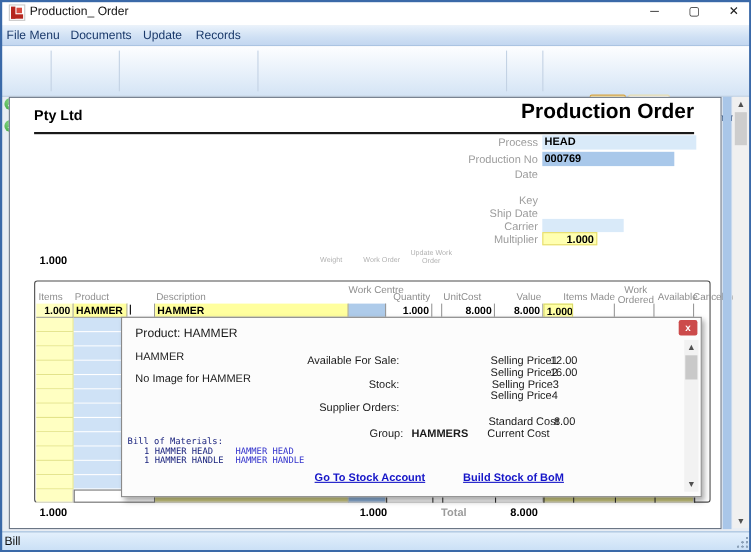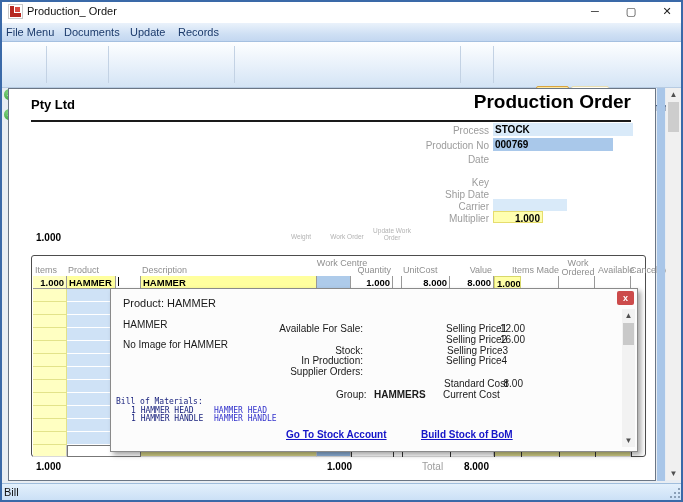--- a/index.html
+++ b/index.html
@@ -211,21 +211,21 @@
         <span>Requirements</span>
       </div>
   </div>
 
   <div class="abs content">
     <span class="abs company">Pty Ltd</span>
     <span class="abs doctitle">Production Order</span>
     <div class="abs rule"></div>
 
     <span class="flbl" style="left:330px;top:36px;">Process</span>
-    <span class="fval" style="left:484px;top:34px;width:140px;background:#d9eaf9;">STOCK</span>
+    <span class="fval" style="left:484px;top:34px;width:140px;background:#d9eaf9;">HEAD</span>
     <span class="flbl" style="left:330px;top:51px;">Production No</span>
     <span class="fval" style="left:484px;top:49px;width:120px;background:#a9c8ea;">000769</span>
     <span class="flbl" style="left:330px;top:65px;">Date</span>
 
     <span class="flbl" style="left:330px;top:88px;">Key</span>
     <span class="flbl" style="left:330px;top:100px;">Ship Date</span>
     <span class="flbl" style="left:330px;top:112px;">Carrier</span>
     <span class="fval" style="left:484px;top:110px;width:74px;height:12px;background:#d9eaf9;"></span>
     <span class="flbl" style="left:330px;top:124px;">Multiplier</span>
     <span class="fval r" style="left:484px;top:122px;width:50px;height:12px;background:#ffffb0;border:1px solid #e6dd6e;text-align:right;">1.000</span>
@@ -426,33 +426,32 @@
         <span class="tick" style="left:462px;"></span>
           <span class="tick" style="left:489px;"></span>
         <span class="tick" style="left:527px;"></span>
           <span class="tick" style="left:563px;"></span>
         <span class="tick" style="left:599px;"></span>
       </div>
     </div>
 
     <span class="totrow" style="left:27px;top:372px;">1.000</span>
     <span class="totrow" style="left:318px;top:372px;">1.000</span>
-    <span class="totrow" style="left:413px;top:372px;font-weight:normal;color:#9c9c9c;">Total</span>
+    <span class="totrow" style="left:392px;top:372px;font-weight:bold;color:#9c9c9c;">Total</span>
     <span class="totrow" style="left:440px;top:372px;width:40px;text-align:right;">8.000</span>
   </div>
 
   <div class="abs popup">
     <span class="abs" style="left:12px;top:8px;font-size:11px;">Product: HAMMER</span>
     <span class="pclose">x</span>
     <span class="abs" style="left:12px;top:30px;">HAMMER</span>
     <span class="abs" style="left:12px;top:50px;">No Image for HAMMER</span>
 
     <span class="plbl" style="left:92px;top:34px;">Available For Sale:</span>
     <span class="plbl" style="left:92px;top:56px;">Stock:</span>
-    <span class="plbl" style="left:92px;top:66px;">In Production:</span>
     <span class="plbl" style="left:92px;top:77px;">Supplier Orders:</span>
 
     <span class="pprice" style="left:335px;top:34px;">Selling Price1</span>
     <span class="pprice" style="left:388px;top:34px;width:26px;text-align:right;">12.00</span>
     <span class="pprice" style="left:335px;top:45px;">Selling Price2</span>
     <span class="pprice" style="left:388px;top:45px;width:26px;text-align:right;">16.00</span>
     <span class="pprice" style="left:336px;top:56px;">Selling Price3</span>
     <span class="pprice" style="left:335px;top:66px;">Selling Price4</span>
 
     <span class="pprice" style="left:333px;top:89px;">Standard Cost</span>

